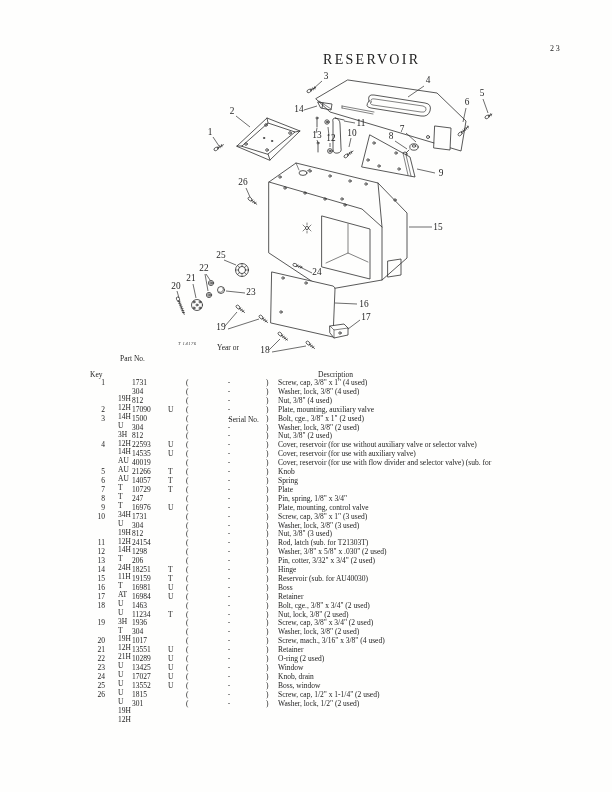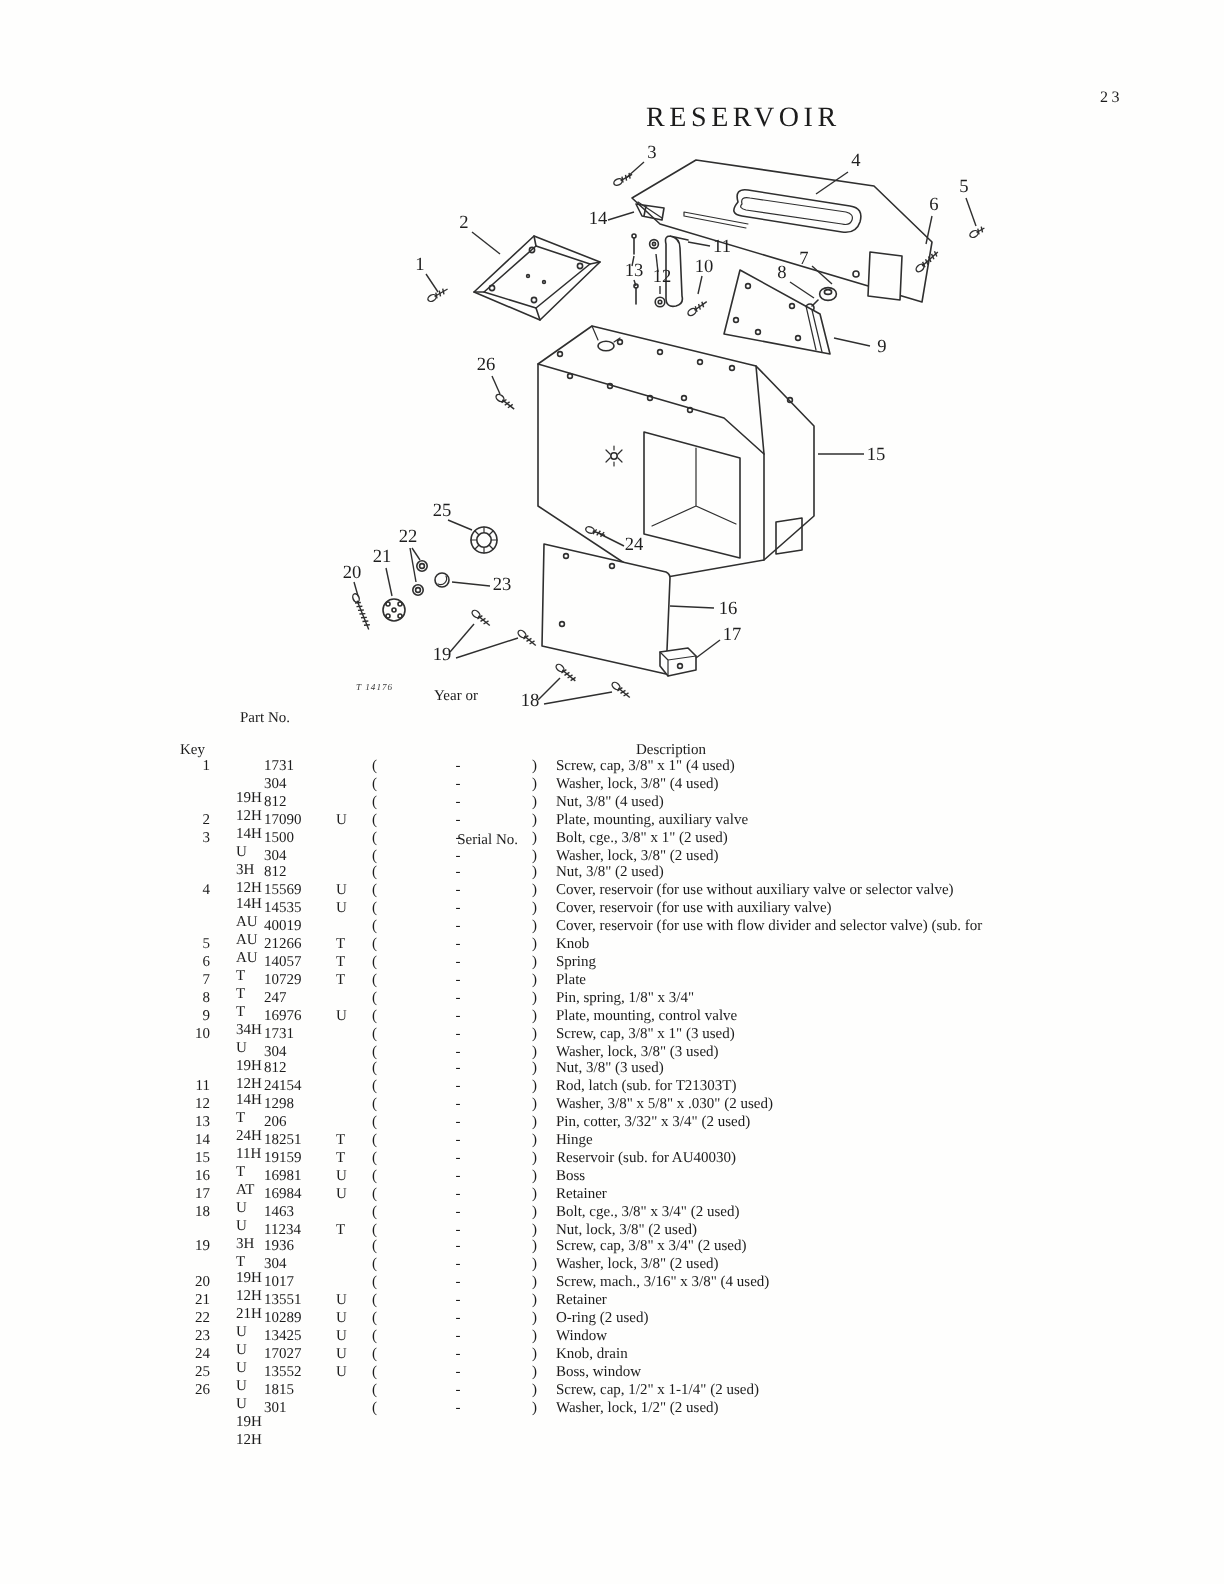--- a/index.html
+++ b/index.html
@@ -380,21 +380,21 @@
         <span class="c pfx">14H</span>
         <span class="c num">812</span>
         <span class="c po">(</span>
         <span class="c dash">-</span>
         <span class="c pc">)</span>
         <span class="c desc">Nut, 3/8" (2 used)</span>
       </div>
       <div class="trow">
         <span class="c key">4</span>
         <span class="c pfx">AU</span>
-        <span class="c num">15569</span>
+        <span class="c num">22593</span>
         <span class="c sfx">U</span>
         <span class="c po">(</span>
         <span class="c dash">-</span>
         <span class="c pc">)</span>
         <span class="c desc">Cover, reservoir (for use without auxiliary valve or selector valve)</span>
       </div>
       <div class="trow">
         <span class="c pfx">AU</span>
         <span class="c num">14535</span>
         <span class="c sfx">U</span>

